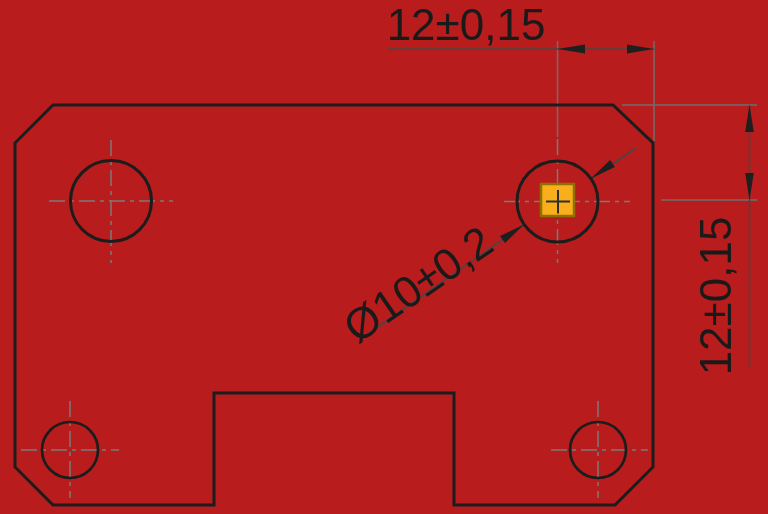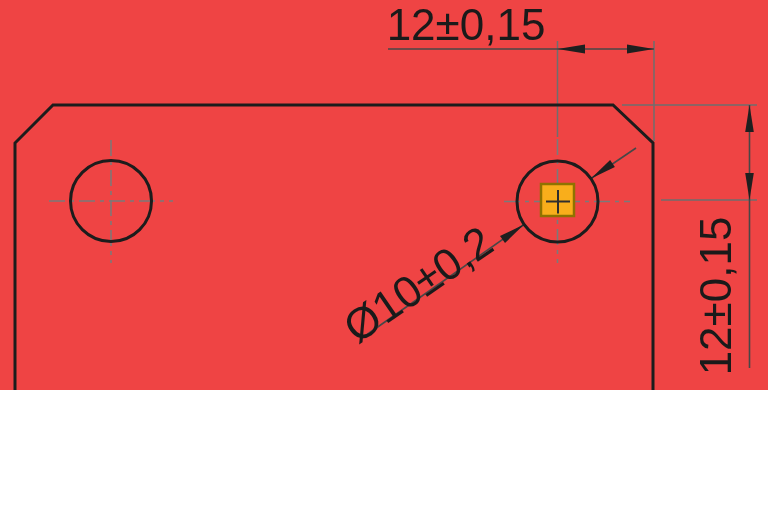--- a/index.html
+++ b/index.html
@@ -1,20 +1,20 @@
 <!DOCTYPE html>
 <html><head>
 <meta charset="utf-8">
 <style>
   html, body { margin: 0; padding: 0; background: #ffffff; }
   .canvas {
     position: relative;
     width: 768px;
-    height: 390px;
-    background: #ef4444;
+    height: 514px;
+    background: #b91c1c;
     overflow: hidden;
     font-family: "Liberation Sans", sans-serif;
   }
   svg { display: block; }
 
   .outline   { fill: #ffffff; stroke: #1c1c1c; stroke-width: 3; stroke-linejoin: miter; }
   .hole      { fill: none; stroke: #1c1c1c; stroke-width: 3; }
   .hole-sm   { stroke-width: 2.7; }
   .cl        { stroke: #7a7a7a; stroke-width: 1.5; fill: none; stroke-dasharray: 16 5 4 5; }
   .ext       { stroke: #6e6e6e; stroke-width: 1.5; fill: none; }

